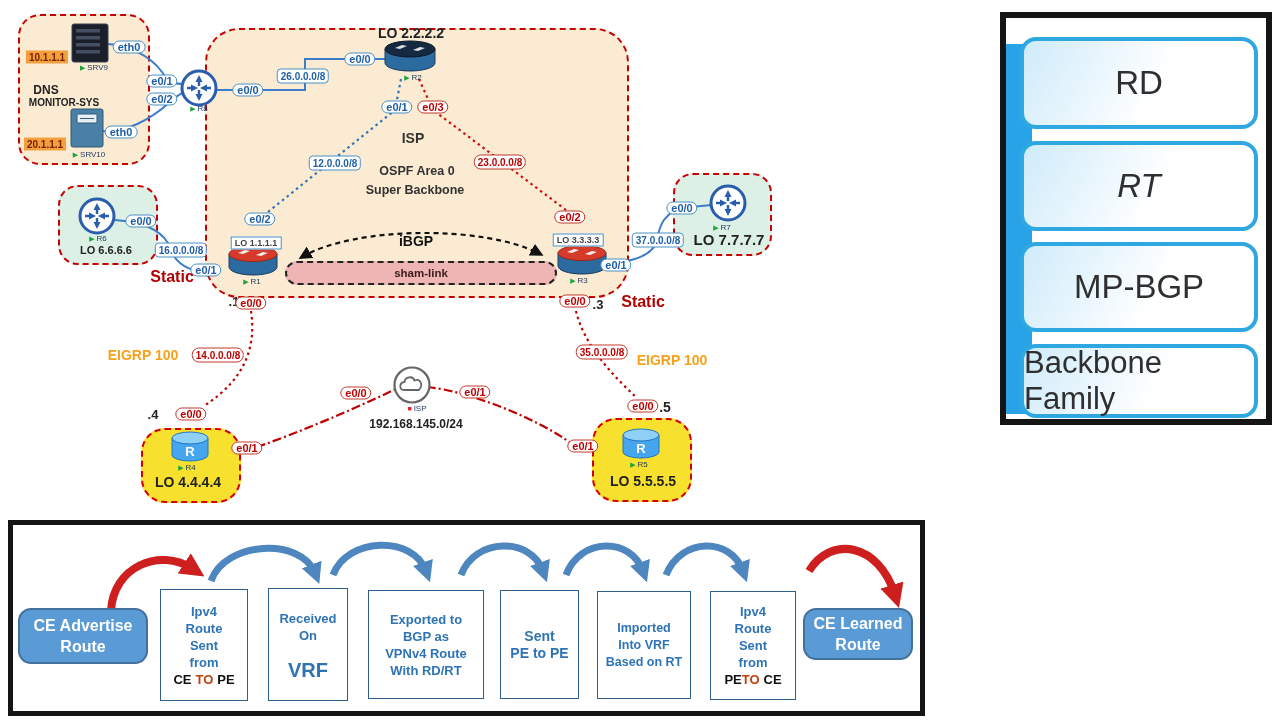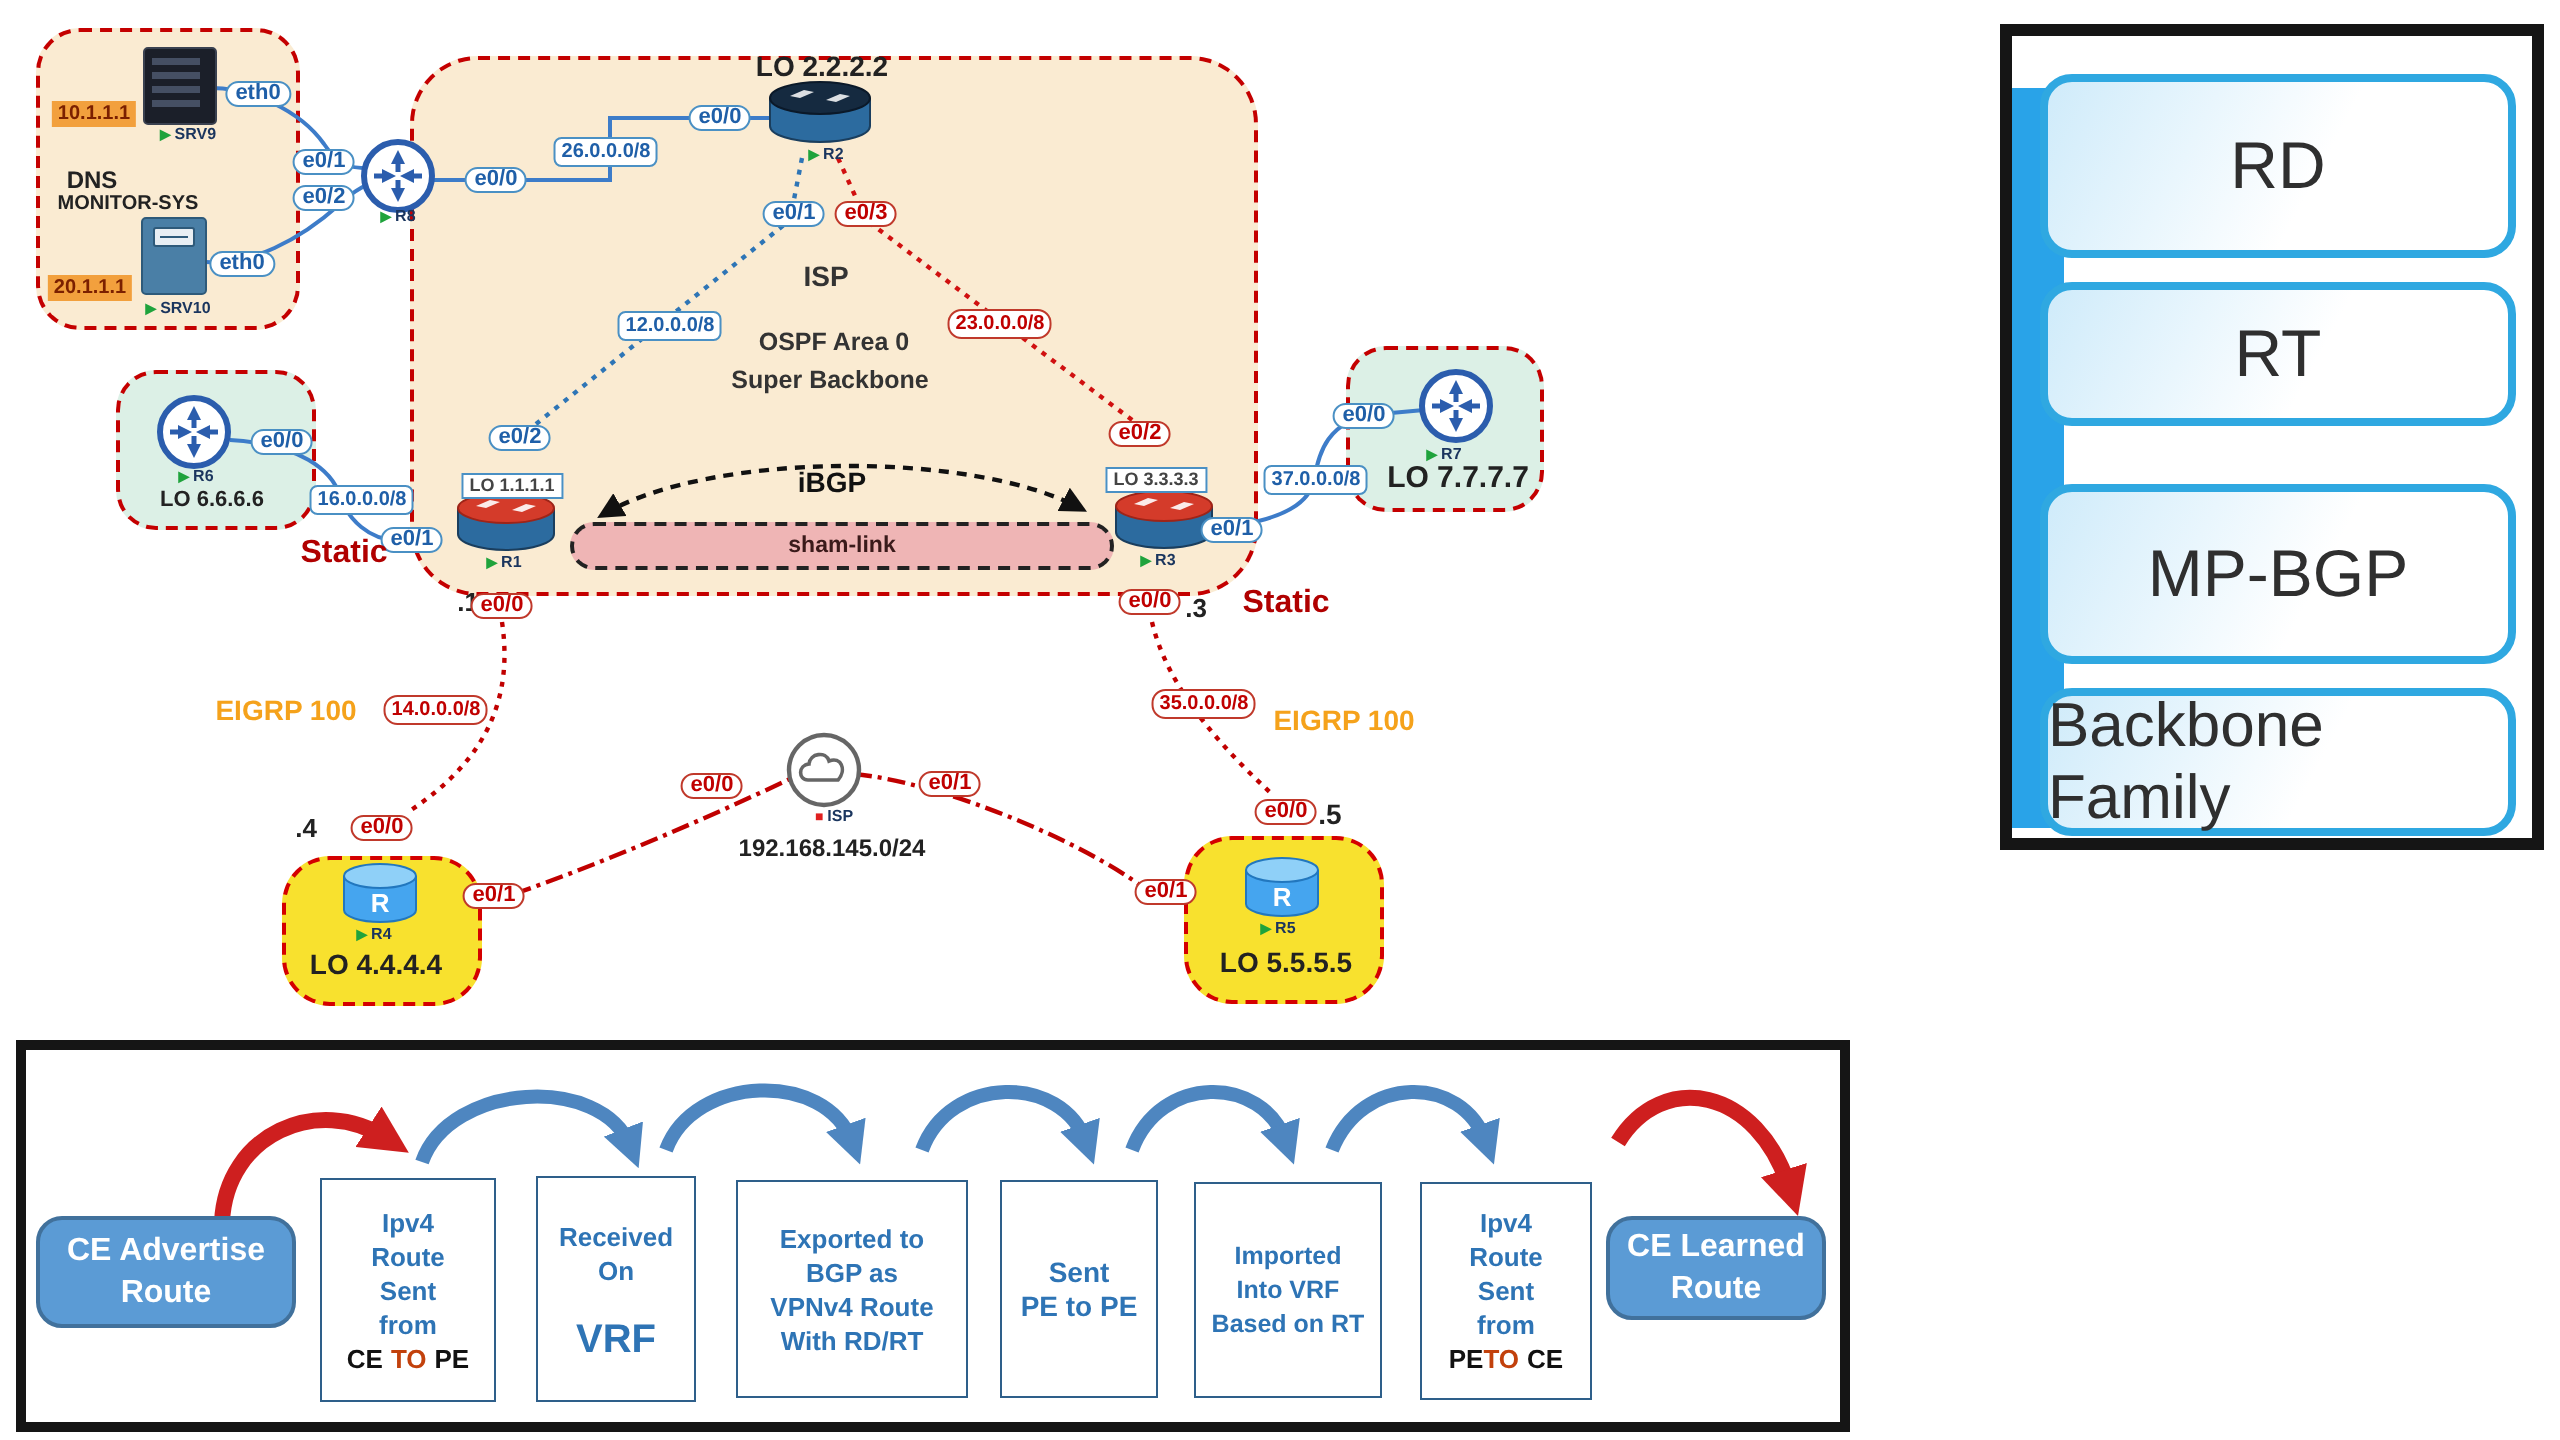--- a/index.html
+++ b/index.html
@@ -17,21 +17,21 @@
   .oval.red{border-color:#C0392B;color:#C00000;}
   
   .netbox{position:absolute;transform:translate(-50%,-50%);background:#fff;border:1.4px solid #4A90C4;
         color:#1F5FA8;font-size:10px;font-weight:bold;padding:0px 3px;border-radius:4px;line-height:13px;}
   .netbox.red{border-color:#C0392B;color:#C00000;border-radius:7px;}
   .lochip{position:absolute;transform:translate(-50%,-50%);background:#fff;border:1.5px solid #4A90C4;
         color:#444;font-size:9px;font-weight:bold;padding:0 3px;line-height:11px;}
   .chip-or{position:absolute;transform:translate(-50%,-50%);background:#F2A03D;color:#7B2000;
         font-size:10px;font-weight:bold;padding:0 3px;line-height:13px;}
   .lbl{position:absolute;transform:translate(-50%,-50%);font-weight:bold;color:#222;white-space:nowrap;}
-  .rname{position:absolute;transform:translate(-50%,-50%);font-size:8px;font-weight:bold;color:#1A355E;white-space:nowrap;text-align:center;}
+  .rname{position:absolute;transform:translate(-50%,-50%);font-size:8px;font-weight:normal;color:#1A355E;white-space:nowrap;text-align:center;}
   .rname::before{content:"▶ ";color:#1FA33C;font-size:7px;}
   .static{color:#B00000;font-size:16px;}
   .eigrp{color:#F5A21B;font-size:14px;}
   .sham{position:absolute;left:285px;top:261px;width:268px;height:20px;background:#EFB5B5;
         border:2.5px dashed #222;border-radius:12px;display:flex;align-items:center;justify-content:center;
         font-size:11.5px;font-weight:bold;color:#3A1A1A;}
   .cloudname::before{content:"■ ";color:#E02020;font-size:7px;}
   
   #panel{position:absolute;left:1000px;top:12px;width:272px;height:413px;background:#fff;
          border:6px solid #151515;box-sizing:border-box;}
@@ -248,21 +248,21 @@
   <div class="lbl eigrp" style="left:672px;top:360px;">EIGRP 100</div>
   <div class="oval red" style="left:643px;top:406px;">e0/0</div>
   <div class="lbl" style="left:665px;top:407px;font-size:14px;">.5</div>
   <div class="oval red" style="left:583px;top:446px;">e0/1</div>
   <div class="rname" style="left:639px;top:464px;">R5</div>
   <div class="lbl" style="left:643px;top:481px;font-size:14px;">LO 5.5.5.5</div>
 
   <div id="panel">
     <div class="strip"></div>
     <div class="pbtn" style="top:19px;height:92px;">RD</div>
-    <div class="pbtn" style="top:123px;height:72px;">RT</div>
+    <div class="pbtn" style="top:123px;height:90px;font-style:italic;">RT</div>
     <div class="pbtn" style="top:224px;height:90px;">MP-BGP</div>
     <div class="pbtn" style="top:326px;height:74px;font-size:31px;">Backbone Family</div>
   </div>
 
   <div id="flow">
     <svg width="907" height="186" style="position:absolute;left:0;top:0;">
       <defs>
         <marker id="ab" viewBox="0 0 6 6" refX="2.6" refY="3" markerWidth="3" markerHeight="3" orient="auto">
           <path d="M0,0 L6,3 L0,6 z" fill="#4E86C0"></path>
         </marker>

